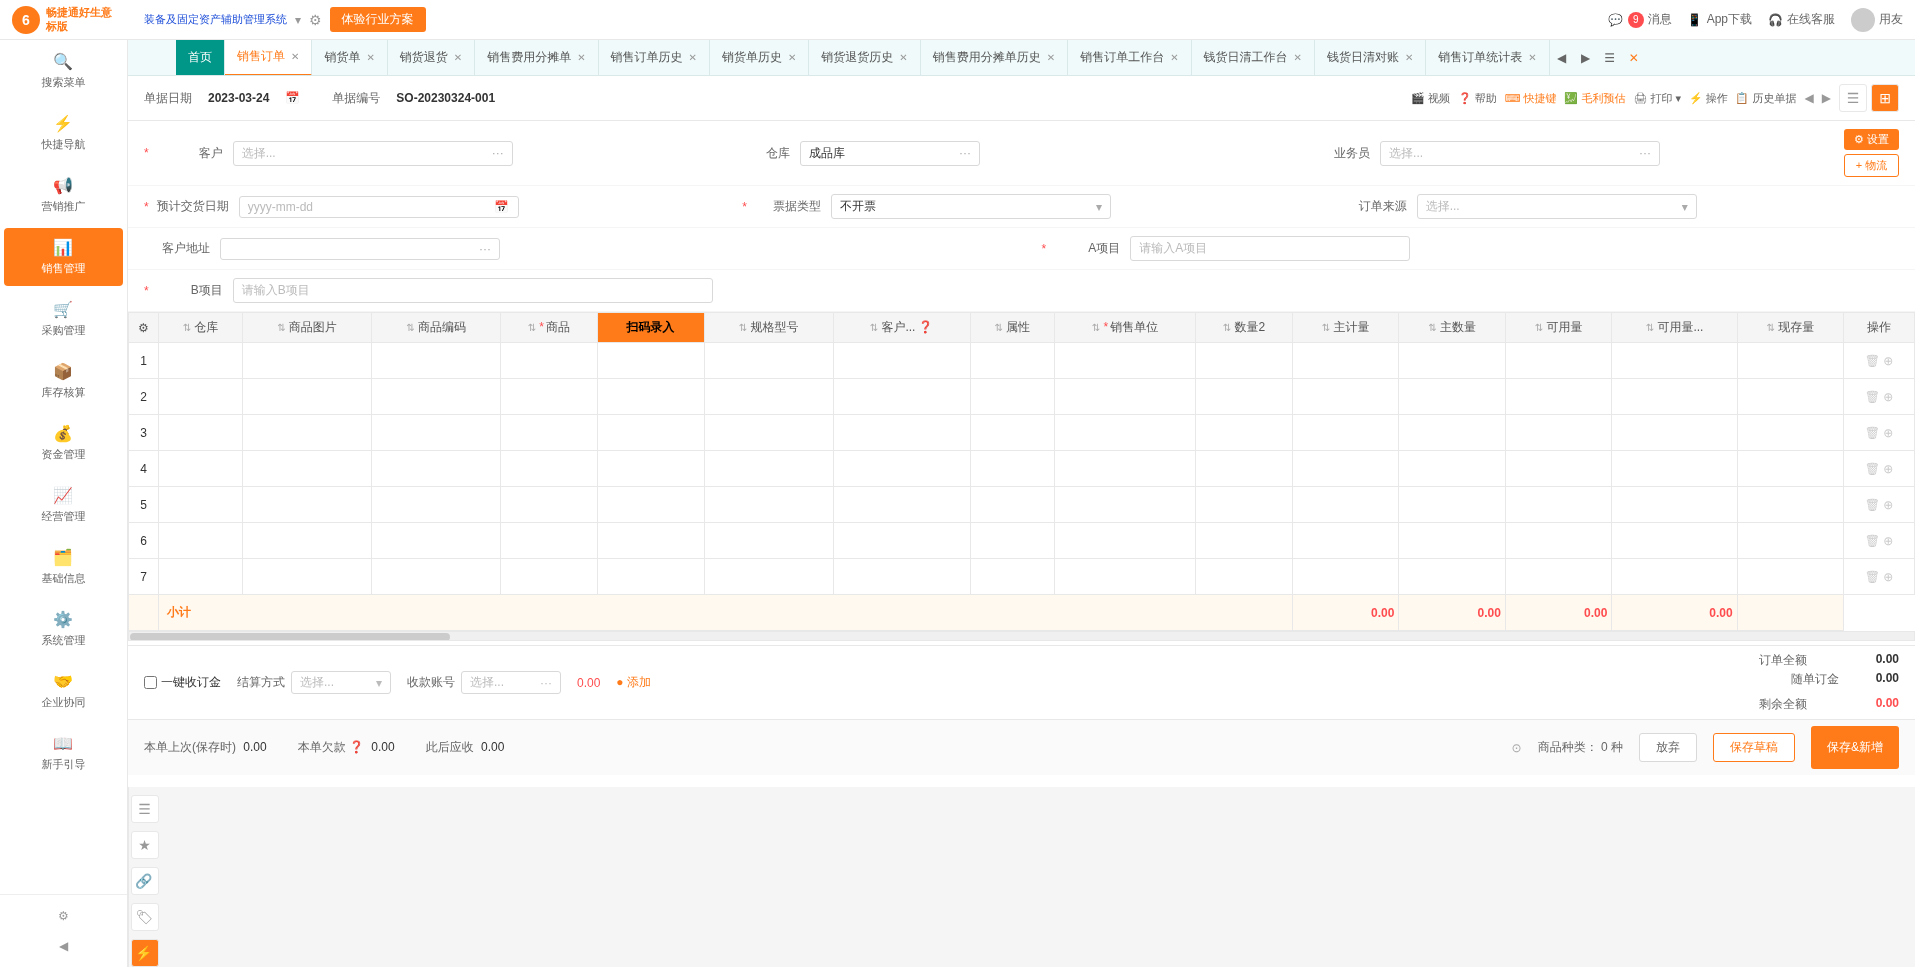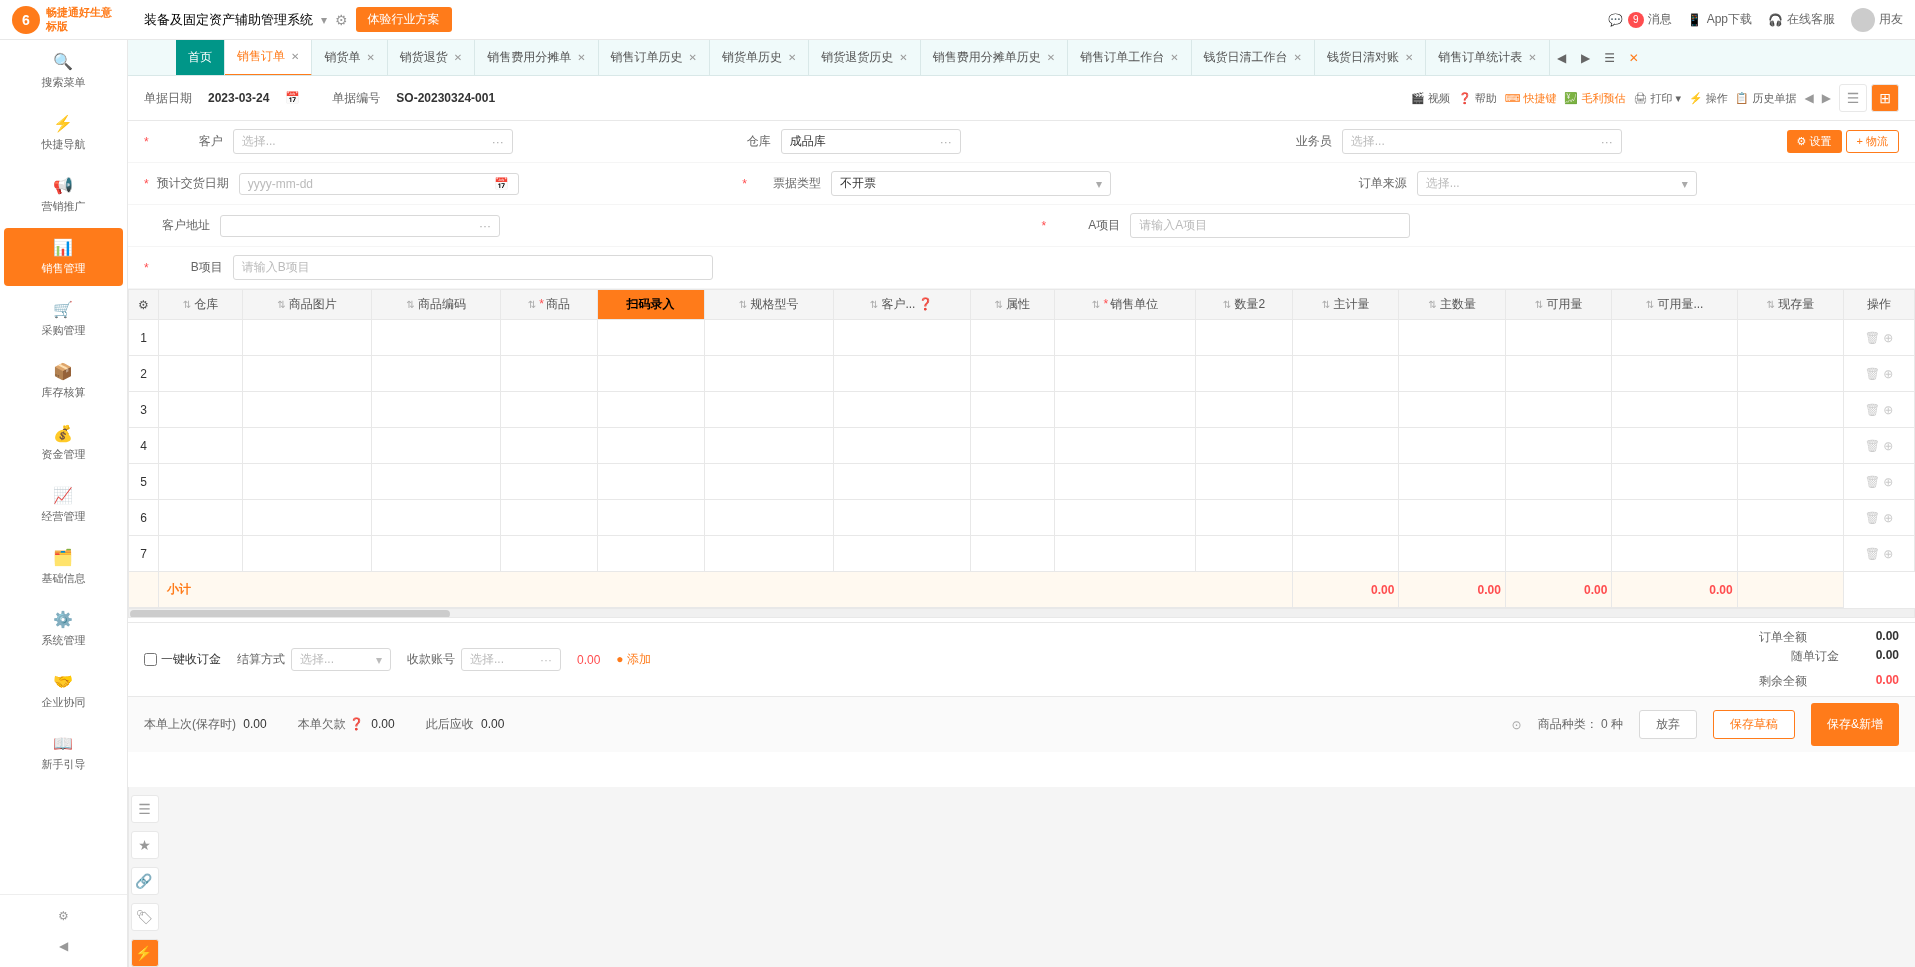--- a/index.html
+++ b/index.html
@@ -99,21 +99,21 @@
     <div class="logo-area">
       <div class="logo-icon">
         <span>6</span>
       </div>
       <div class="logo-text">
         <div>畅捷通好生意</div>
         <div>标版</div>
       </div>
     </div>
     <div class="system-title">
-      <span style="font-size:13px;color:#000000;">装备及固定资产辅助管理系统</span>
+      <span style="font-size:11px;color:#1d4ed8;">装备及固定资产辅助管理系统</span>
       <span style="color:#999;cursor:pointer;">▾</span>
       <span style="color:#999;cursor:pointer;font-size:14px;">⚙</span>
     </div>
     <button class="industry-btn">体验行业方案</button>
     <div class="top-right">
       <div class="top-right-item">
         <span>💬</span>
         <span class="badge">9</span>
         <span>消息</span>
       </div>
@@ -293,21 +293,21 @@
               </div>
             </div>
             <div class="form-cell" style="margin-left:40px;">
               <span class="form-cell-label">业务员</span>
               <div class="form-cell-value" style="flex:1;max-width:280px;color:#bbb;">
                 <span>选择...</span>
                 <span style="margin-left:auto;color:#aaa;">···</span>
               </div>
             </div>
             <div style="margin-left:auto;display:flex;gap:8px;">
-              <div style="display:flex;gap:4px;">
+              <div style="display:flex;flex-direction:column;gap:4px;">
                 <button style="background:#ff7b1a;color:#fff;border:none;padding:3px 10px;border-radius:3px;cursor:pointer;font-size:11px;">⚙ 设置</button>
                 <button style="background:#fff;color:#ff7b1a;border:1px solid #ff7b1a;padding:3px 10px;border-radius:3px;cursor:pointer;font-size:11px;">+ 物流</button>
               </div>
             </div>
           </div>
 
           <div class="form-row">
             <div class="form-cell">
               <span class="required-star">*</span>
               <span class="form-cell-label">预计交货日期</span>

